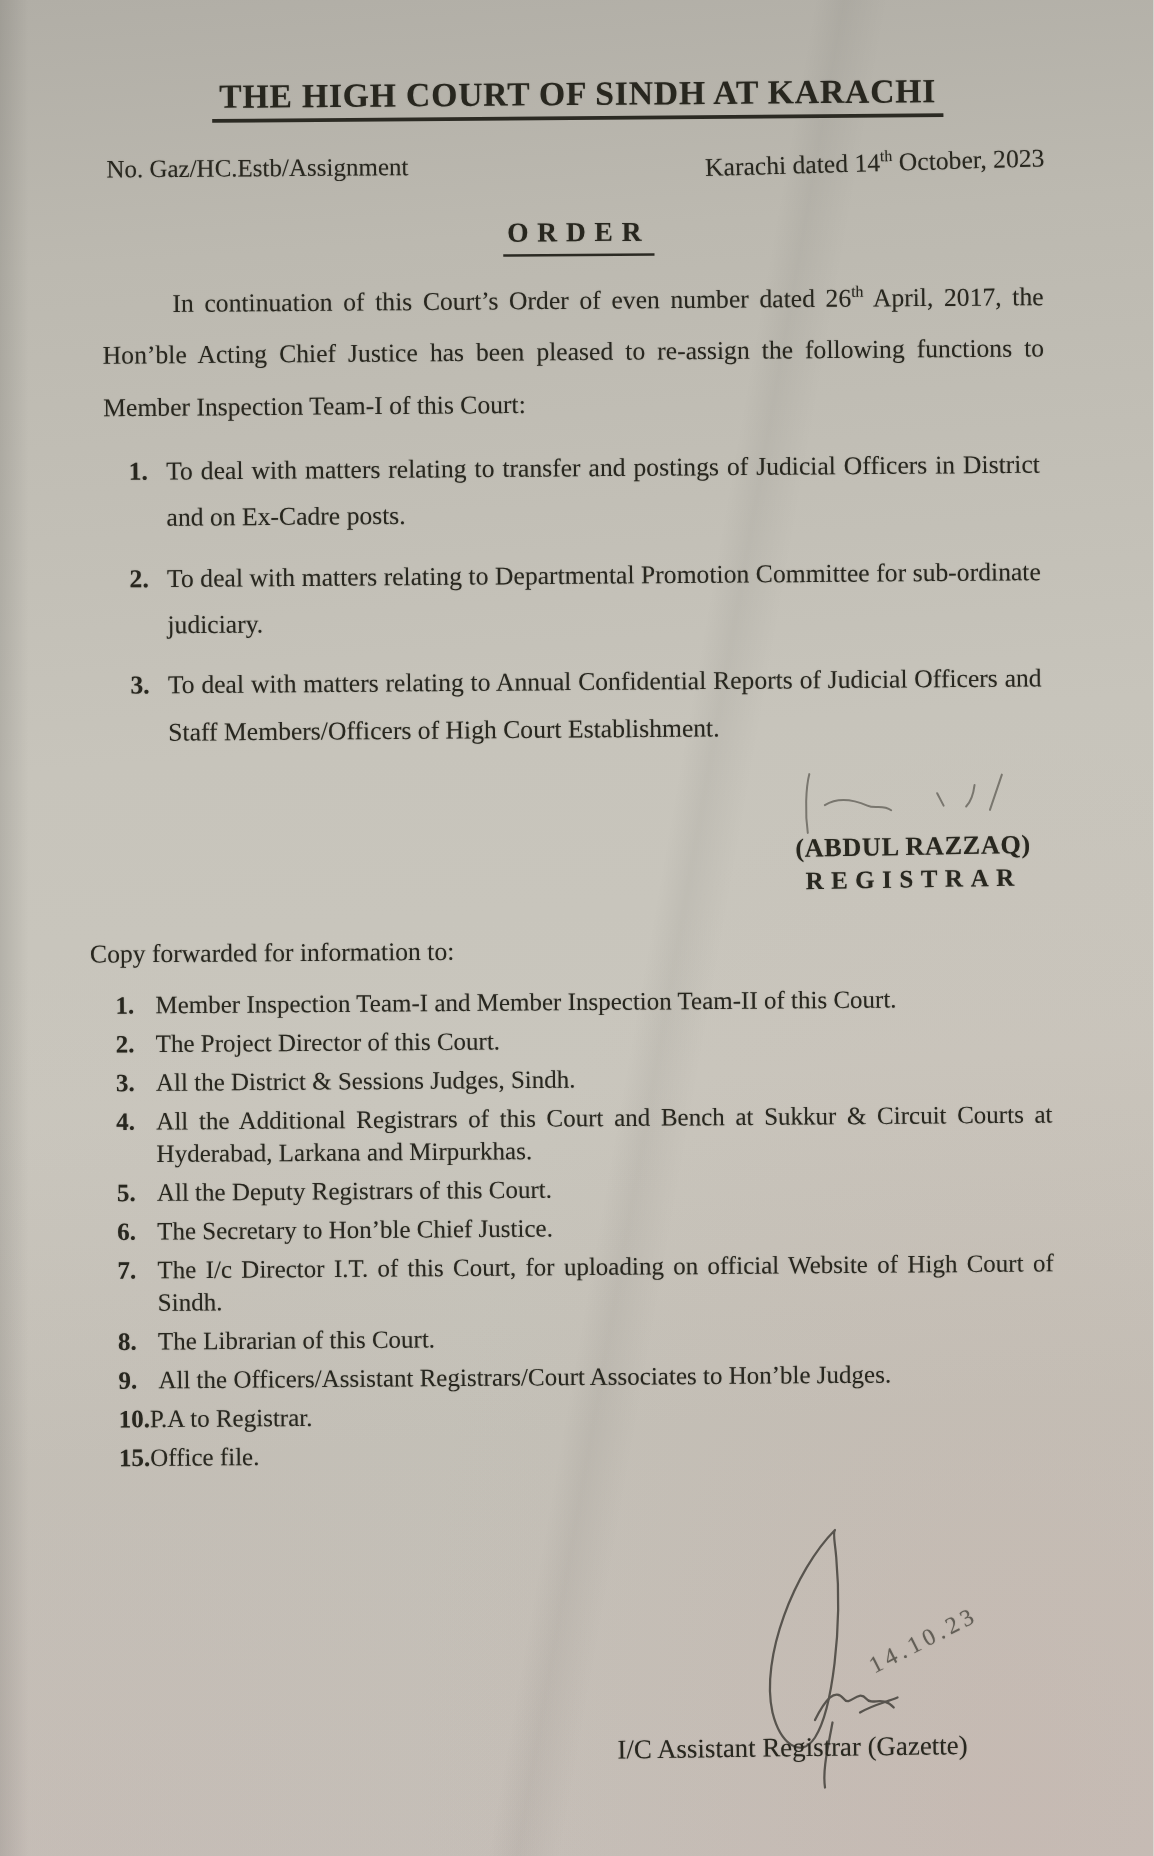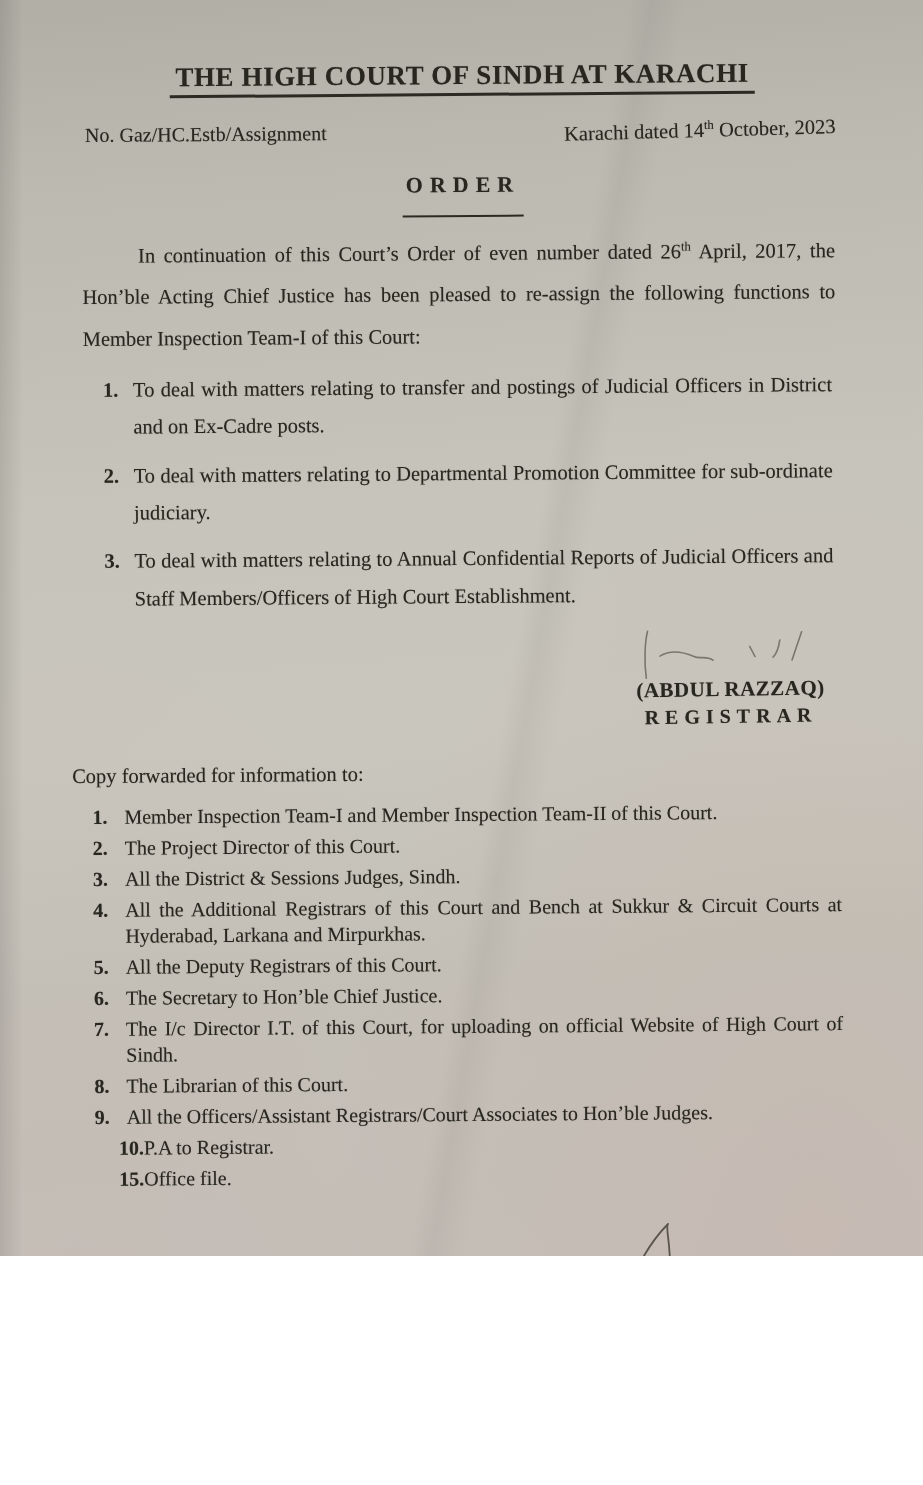--- a/index.html
+++ b/index.html
@@ -2,21 +2,21 @@
 <html><head>
 <meta charset="utf-8">
 <style>
   html, body { margin: 0; padding: 0; }
   body {
     width: 923px; height: 1485px;
     font-family: "Liberation Serif", "DejaVu Serif", serif;
   }
   .paper {
     position: relative;
-    width: 923px; height: 1256px;
+    width: 923px; height: 1485px;
     overflow: hidden;
     color: #28271f;
     text-shadow: 0 0 1px rgba(40,39,31,0.35);
     background:
       radial-gradient(ellipse at 88% 96%, rgba(201,165,158,0.20), transparent 42%),
       radial-gradient(ellipse at 8% 100%, rgba(200,170,168,0.12), transparent 35%),
       linear-gradient(100deg, transparent 55%, rgba(0,0,0,0.045) 57%, transparent 60%),
       linear-gradient(90deg, rgba(0,0,0,0.10), transparent 2.5%),
       linear-gradient(176deg, #b1aea6 0%, #bcb9b0 14%, #c7c4bb 40%, #c9c6bd 58%, #c3c0b7 76%, #c5bfb8 100%);
   }
@@ -39,21 +39,21 @@
     margin: 24px 88px 0 84px;
   }
   .ref-no { font-size: 20px; }
   .date-line { font-size: 20.5px; transform: rotate(-1.2deg); }
   sup { font-size: 0.62em; }
 
   .order-wrap { text-align: center; margin-top: 28px; }
   .order {
     display: inline-block;
     font-size: 22px; font-weight: bold; letter-spacing: 7px;
-    border-bottom: 2.5px solid #2b2a23; padding: 0 3px 17px;
+    border-bottom: 2.5px solid #2b2a23; padding: 0 3px 4px;
   }
 
   .intro {
     margin: 16px 90px 0 80px;
     font-size: 20.5px; line-height: 2.02;
     text-align: justify; text-indent: 56px;
   }
 
   ol.doc-list { list-style: none; margin: 0; padding: 0; }
   ol.doc-list li { display: flex; }
@@ -71,21 +71,21 @@
   }
   .registrar svg { display: block; margin: 0 auto -2px; }
   .registrar .name { font-weight: bold; font-size: 21px; letter-spacing: 0.5px; }
   .registrar .role { font-weight: bold; font-size: 20px; letter-spacing: 6px; margin-top: 3px; }
 
   .copy-heading { margin: 32px 0 0 66px; font-size: 20.5px; }
 
   ol.copy { margin: 16px 88px 0 86px; }
   ol.copy li { font-size: 20px; line-height: 1.3; margin-bottom: 5px; }
   ol.copy .num { flex: 0 0 32px; }
-  ol.copy li.tight .num { flex: 0 0 auto; margin-left: 24px; }
+  ol.copy li.tight .num { flex: 0 0 auto; }
 
   .footer { position: absolute; left: 0; top: 1190px; width: 923px; height: 295px; }
   .big-sig { position: absolute; left: 548px; top: 28px; }
   .hand-date {
     position: absolute; left: 692px; top: 112px;
     transform: rotate(-27deg);
     font-size: 19px; letter-spacing: 3.5px; color: #514e46;
     opacity: 0.85;
   }
   .signatory {

